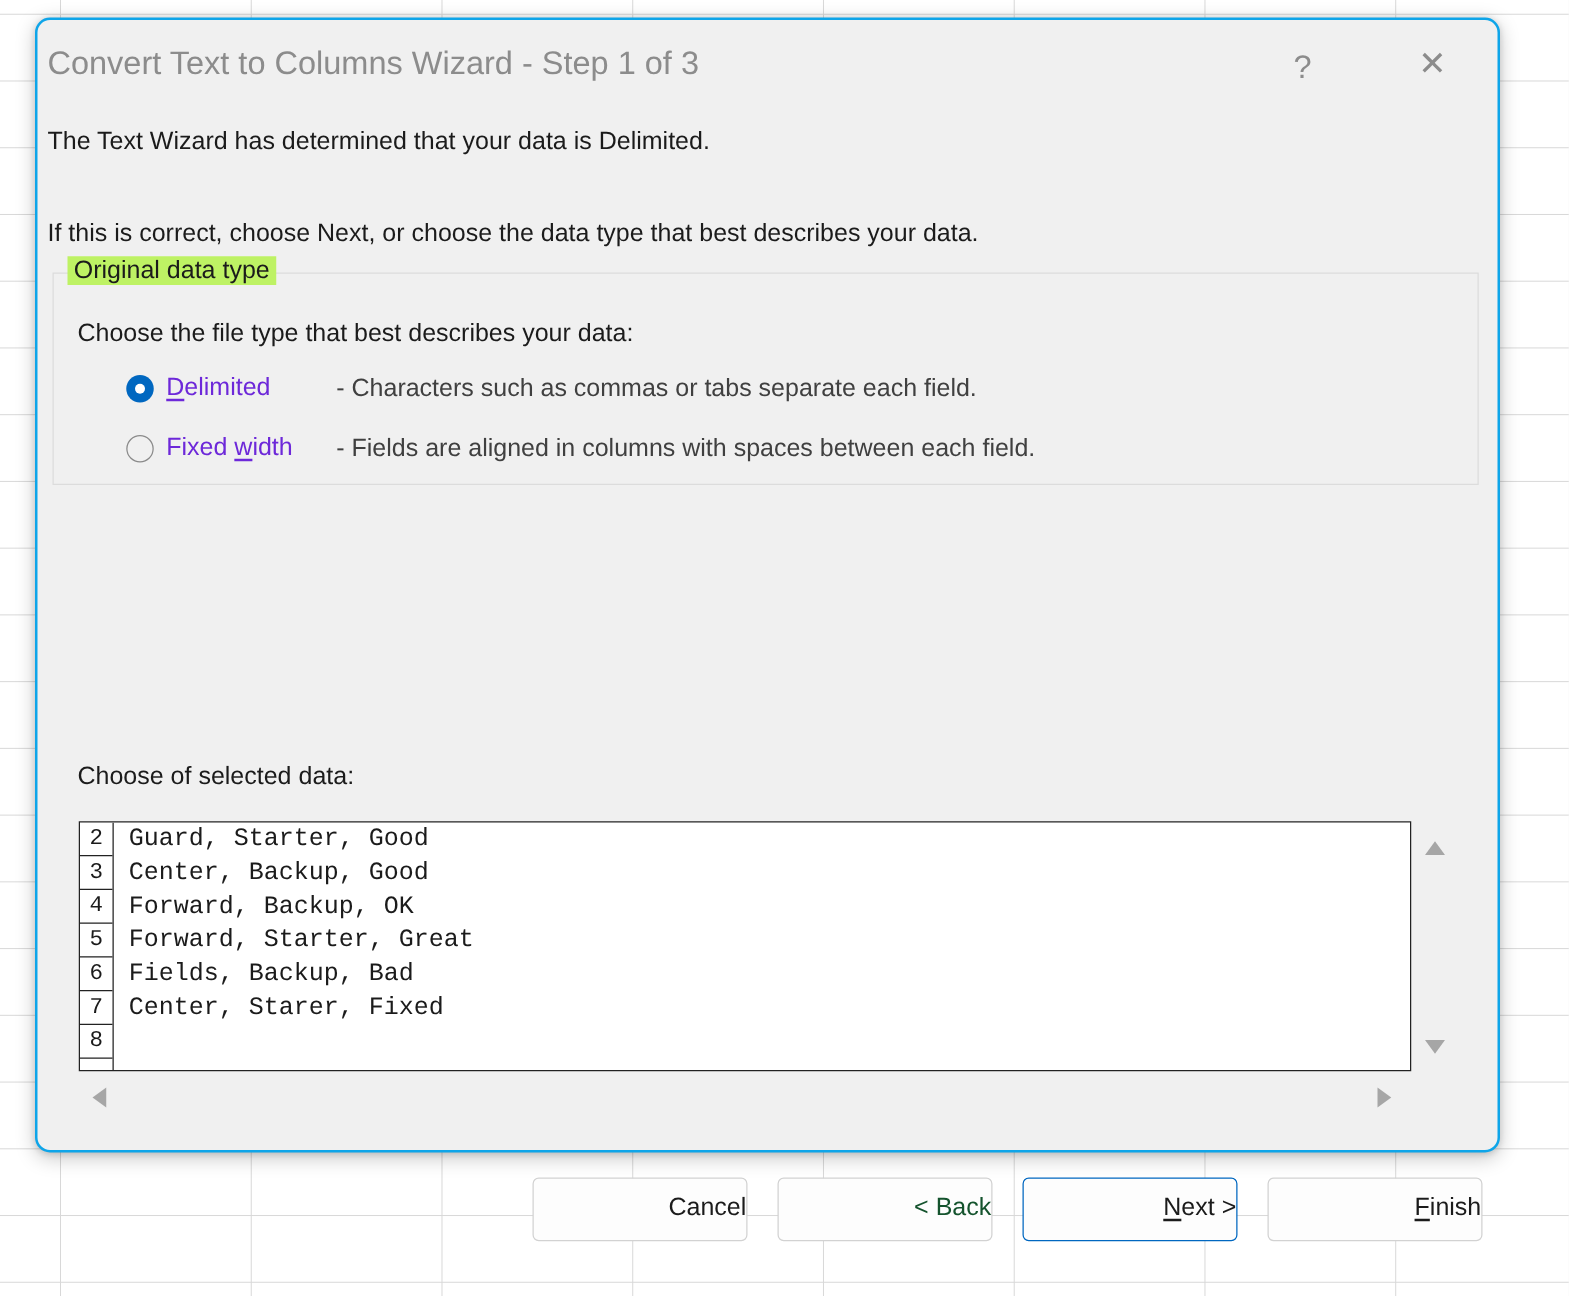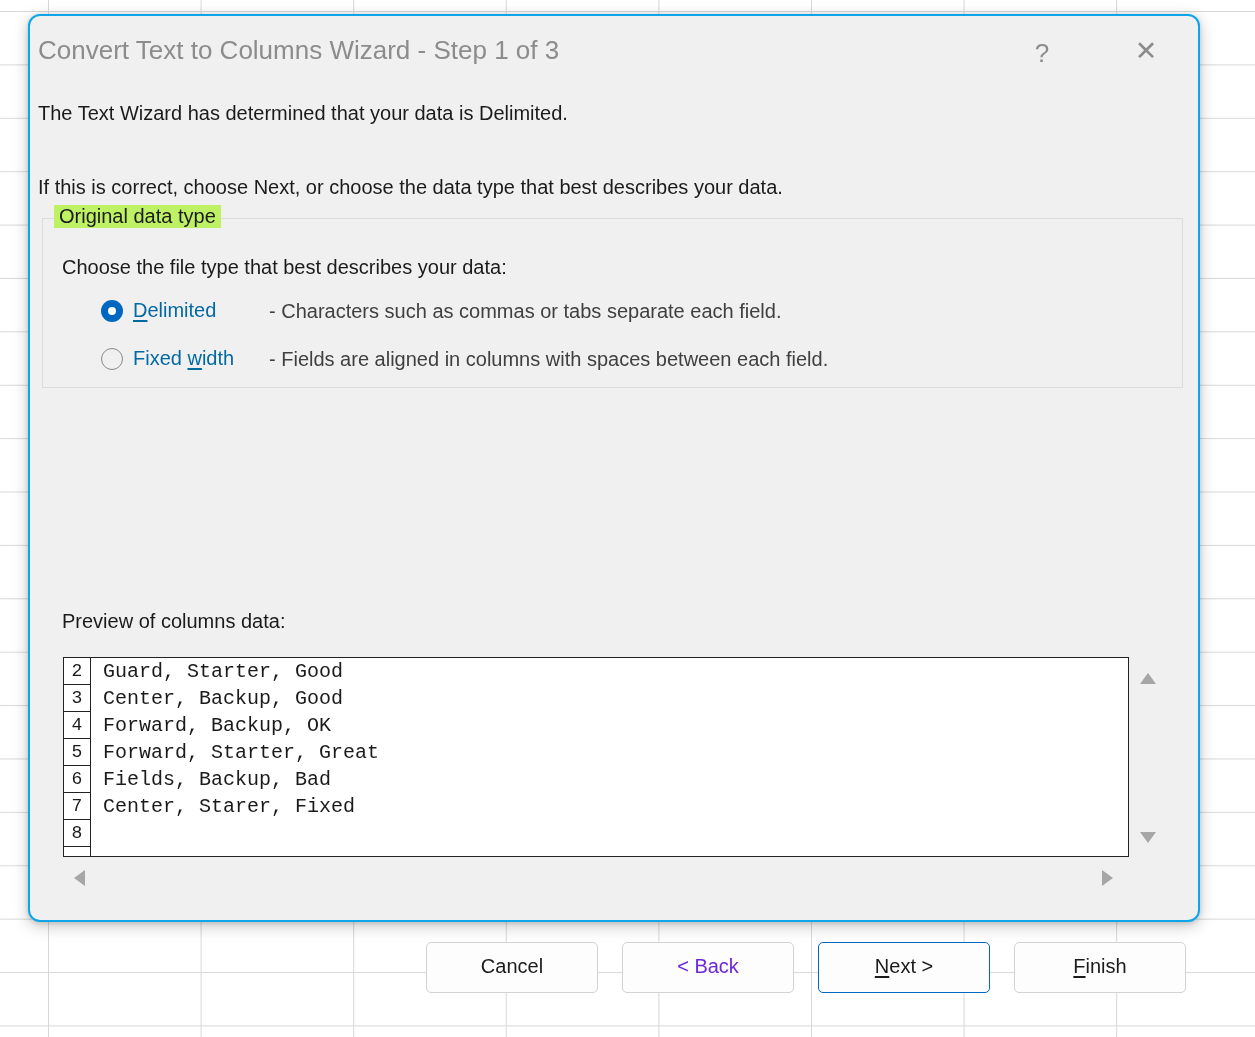--- a/index.html
+++ b/index.html
@@ -46,21 +46,21 @@
   .radio{
     position:absolute;left:0;top:1px;width:22px;height:22px;border-radius:50%;
     box-sizing:border-box;
   }
   .radio.on{background:#0067c0;}
   .radio.on::after{
     content:"";position:absolute;left:7px;top:7px;width:8px;height:8px;
     border-radius:50%;background:#ffffff;
   }
   .radio.off{border:1.5px solid #8a8a8a;background:transparent;}
-  .opt-label{position:absolute;left:32px;top:0;font-size:20px;color:#0369a1;white-space:nowrap;}
+  .opt-label{position:absolute;left:32px;top:0;font-size:20px;color:#6d28d9;white-space:nowrap;}
   .opt-desc{position:absolute;left:168px;top:1px;font-size:20px;color:#404040;white-space:nowrap;}
   .key{text-decoration:underline;text-underline-offset:3px;}
   .preview-box{
     left:33px;top:641px;width:1066px;height:200px;background:#ffffff;
     border:1px solid #222222;box-sizing:border-box;overflow:hidden;
   }
   .numsep{position:absolute;left:26px;top:0;bottom:0;width:0;border-left:1px solid #222222;}
   .prow{height:27px;line-height:27px;white-space:pre;display:flex;
     font-family:"Liberation Mono","DejaVu Sans Mono",monospace;}
   .pnum{display:inline-block;width:26px;height:27px;box-sizing:border-box;
@@ -68,23 +68,23 @@
   .ptext{padding-left:13px;font-size:20px;color:#1b1b1b;}
   .tri{width:0;height:0;}
   .tri-up{border-left:8px solid transparent;border-right:8px solid transparent;border-bottom:11px solid #a6a6a6;}
   .tri-down{border-left:8px solid transparent;border-right:8px solid transparent;border-top:11px solid #a6a6a6;}
   .tri-left{border-top:8px solid transparent;border-bottom:8px solid transparent;border-right:11px solid #a6a6a6;}
   .tri-right{border-top:8px solid transparent;border-bottom:8px solid transparent;border-left:11px solid #a6a6a6;}
   .btn{
     position:absolute;top:926px;width:172px;height:51px;box-sizing:border-box;
     background:#fdfdfd;border:1px solid #d2d2d2;border-radius:5px;
     font-size:20px;color:#1b1b1b;font-family:"Liberation Sans",sans-serif;
-    text-align:center;line-height:47px;cursor:default;white-space:nowrap;
+    text-align:right;line-height:47px;cursor:default;white-space:nowrap;
   }
-  .btn.disabled{color:#6d28d9;}
+  .btn.disabled{color:#14532d;}
   .btn.default{border:1.5px solid #0067c0;}
 </style>
 </head>
 <body>
 
 <div class="sheet"></div>
 
 <div class="dialog">
 
   <div class="abs titlebar">
@@ -107,21 +107,21 @@
     <span class="opt-label"><span></span><span class="key">D</span><span>elimited</span></span>
     <span class="opt-desc">- Characters such as commas or tabs separate each field.</span>
   </div>
 
   <div class="abs opt" style="top:331px;width:1060px;text-align:center;">
     <span class="radio off"></span>
     <span class="opt-label"><span>Fixed </span><span class="key">w</span><span>idth</span></span>
     <span class="opt-desc">- Fields are aligned in columns with spaces between each field.</span>
   </div>
 
-  <div class="abs body-text" style="left:32px;top:594px;">Preview of columns data:</div>
+  <div class="abs body-text" style="left:32px;top:594px;">Choose of selected data:</div>
 
   <div class="abs preview-box">
     <div class="numsep"></div>
     <div class="prow">
       <span class="pnum">2</span><span class="ptext">Guard, Starter, Good</span>
     </div>
     <div class="prow">
       <span class="pnum">3</span><span class="ptext">Center, Backup, Good</span>
     </div>
     <div class="prow">

